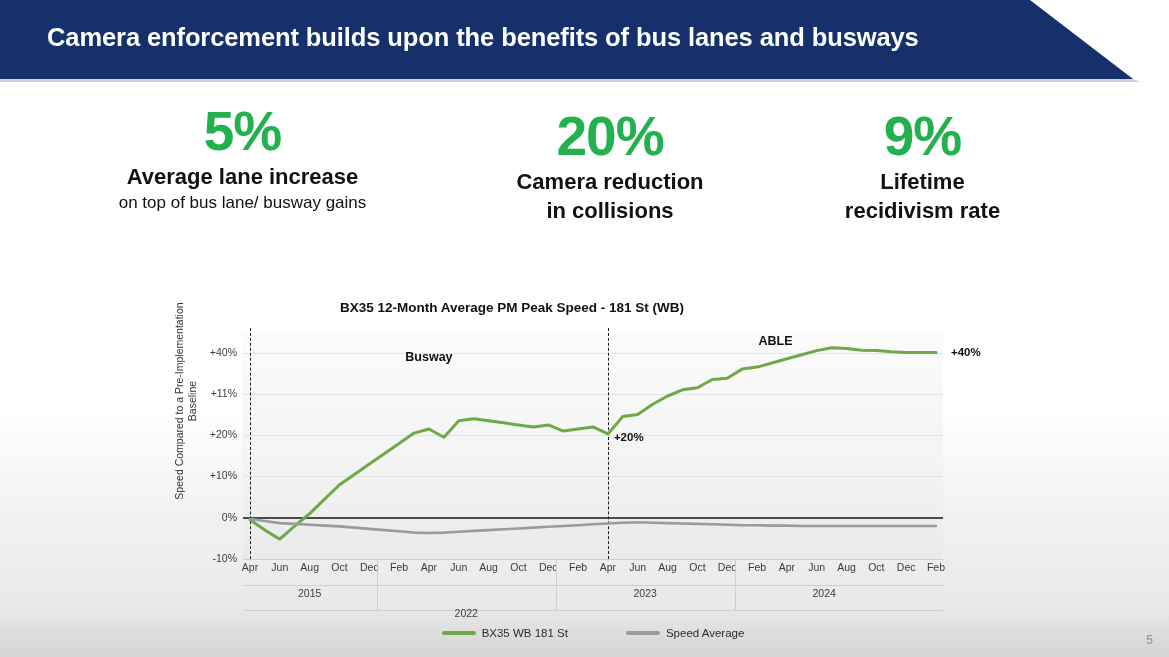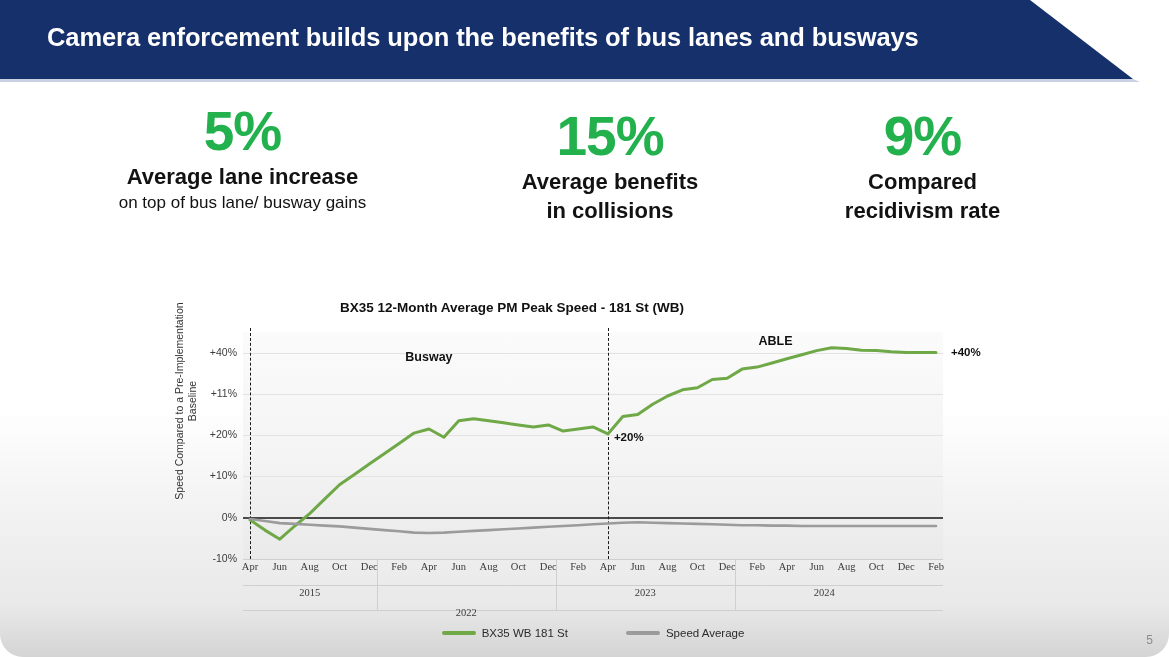--- a/index.html
+++ b/index.html
@@ -6,21 +6,20 @@
   html, body {
     width: 1169px; height: 657px;
     font-family: "Liberation Sans", sans-serif;
     background: #ffffff;
     overflow: hidden;
   }
   #slide {
     position: relative;
     width: 1169px; height: 657px;
     background: linear-gradient(180deg,#ffffff 0%,#ffffff 62%,#f2f2f2 78%,#e9e9e9 92%,#d4d4d4 100%);
-    border-radius: 23px;
   }
 
   
   .banner {
     position: absolute; left: 0; top: 0;
     width: 1133px; height: 79px;
     background: #15306B;
     clip-path: polygon(0 0, 1030px 0, 1133px 79px, 0 79px);
   }
   .banner-underline {
@@ -90,21 +89,21 @@
   .phase-label {
     position: absolute; font-size: 12.5px; font-weight: bold; color: #111;
     white-space: nowrap; transform: translateX(-50%);
   }
   .callout {
     position: absolute; font-size: 11.5px; font-weight: bold; color: #111;
     white-space: nowrap;
   }
   .xband {
     position: absolute; top: 263px; left: 103px;
-    width: 700px; height: 56px; font-family: Liberation Serif, serif;
+    width: 700px; height: 56px;
   }
   .xmonth {
     position: absolute; top: 2px;
     font-size: 10.5px; color: #3b3b3b;
     transform: translateX(-50%); white-space: nowrap;
   }
   .xyear {
     position: absolute; top: 28px;
     font-size: 10.5px; color: #3b3b3b;
     transform: translateX(-50%); white-space: nowrap;
@@ -137,27 +136,27 @@
   <div class="banner-underline"></div>
   <div class="banner-title">Camera enforcement builds upon the benefits  of bus lanes and busways</div>
 
   <div class="stats">
     <div class="stat" id="stat-0">
       <div class="stat-number">5%</div>
       <div class="stat-head">Average lane increase</div>
       <div class="stat-sub">on top of bus lane/ busway gains</div>
     </div>
     <div class="stat" id="stat-1">
-      <div class="stat-number">15%</div>
-      <div class="stat-head">Average benefits</div>
+      <div class="stat-number">20%</div>
+      <div class="stat-head">Camera reduction</div>
       <div class="stat-head">in collisions</div>
     </div>
     <div class="stat" id="stat-2">
       <div class="stat-number">9%</div>
-      <div class="stat-head">Compared</div>
+      <div class="stat-head">Lifetime</div>
       <div class="stat-head">recidivism rate</div>
     </div>
   </div>
 
   <div id="chart">
     <div class="chart-title">BX35 12-Month Average PM Peak Speed - 181 St (WB)</div>
     <div class="yaxis-label">
       <span>Speed Compared to a Pre-Implementation Baseline</span>
     </div>
     <div class="plot" id="plot">

